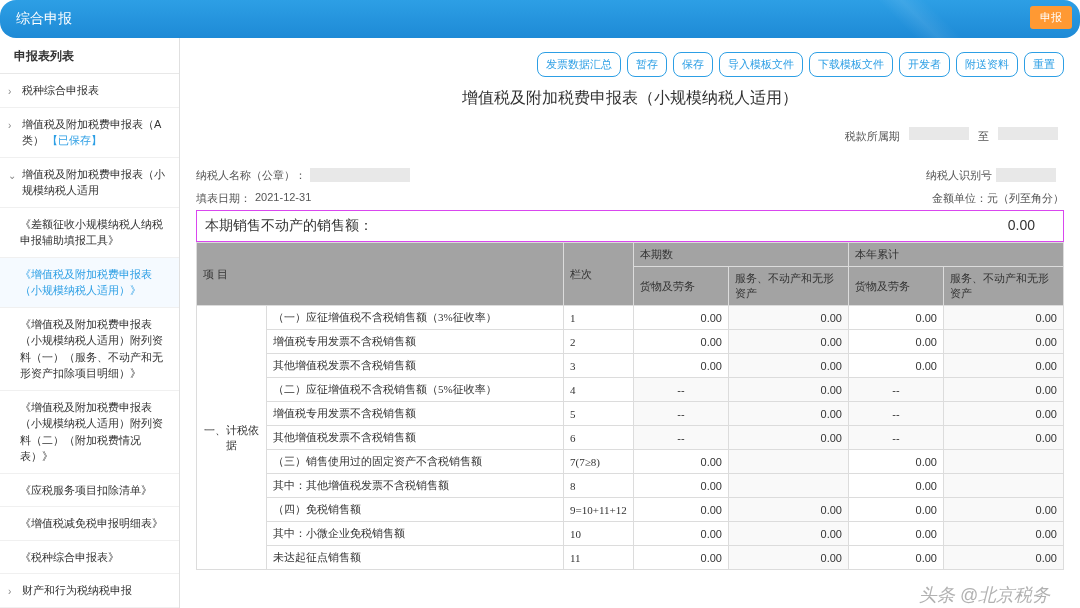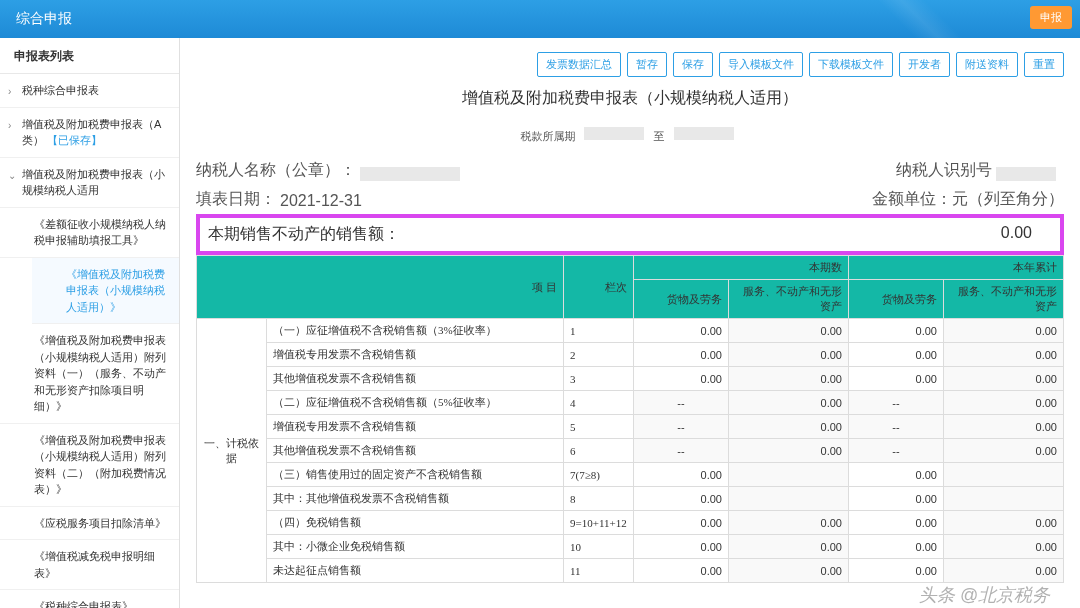--- a/index.html
+++ b/index.html
@@ -1,55 +1,55 @@
 <!DOCTYPE html>
 <html><head>
   <meta charset="utf-8">
   <style>
     * { box-sizing: border-box; margin: 0; padding: 0; }
     body { font-family: "Microsoft YaHei", Arial, sans-serif; font-size: 11px; color: #333; background: #fff; width: 1080px; height: 608px; overflow: hidden; position: relative; }
     
-    .header { height: 38px; background: linear-gradient(to bottom, #2d9fe5, #1e8ad6); color: #fff; display: flex; align-items: center; padding: 15px 16px; position: relative; }
+    .header { height: 38px; background: linear-gradient(to bottom, #2d9fe5, #1e8ad6); color: #fff; display: flex; align-items: center; padding: 15px 16px; position: relative; border-radius: 16px; }
     .header-title { font-size: 14px; font-weight: 400; }
     .header-bg { position: absolute; right: 60px; bottom: 0; width: 200px; height: 38px; opacity: 0.3; background: linear-gradient(45deg, transparent 40%, rgba(255,255,255,0.3) 50%, transparent 60%); }
     .declare-btn { position: absolute; right: 8px; top: 6px; background: #ff9933; color: #fff; padding: 4px 10px; border-radius: 3px; font-size: 11px; cursor: pointer; }
     
     .container { display: flex; height: calc(100% - 38px); }
     
     .sidebar { width: 180px; border-right: 1px solid #e0e0e0; overflow-y: auto; flex-shrink: 0; }
     .sidebar-title { padding: 10px 14px 8px; font-weight: bold; font-size: 12px; border-bottom: 1px solid #e8e8e8; }
     .tree-item { padding: 8px 10px 8px 22px; cursor: pointer; border-bottom: 1px solid #f0f0f0; line-height: 1.5; position: relative; }
     .tree-item.level1 { padding-left: 22px; }
-    .tree-item.level2 { padding-left: 34px; }
+    .tree-item.level2 { padding-left: 20px; }
     .tree-item .arrow { position: absolute; left: 8px; top: 10px; font-size: 10px; color: #888; }
-    .tree-item.active { color: #2d9fe5; background: #f5faff; margin-left: 32px; }
+    .tree-item.active { color: #2d9fe5; background: #f5faff; }
     .tree-item .saved { color: #2d9fe5; }
     
     .main { flex: 1; overflow: auto; padding: 0; position: relative; }
     
     .toolbar { position: absolute; top: 14px; right: 16px; display: flex; gap: 6px; }
-    .toolbar-btn { border: 1px solid #2d9fe5; color: #2d9fe5; background: #fff; padding: 4px 8px; font-size: 11px; cursor: pointer; border-radius: 2px; }
+    .toolbar-btn { border: 1px solid #2d9fe5; color: #2d9fe5; background: #fff; padding: 4px 8px; font-size: 11px; cursor: pointer; border-radius: 8px; }
     
     .content { padding: 50px 16px 16px 16px; }
     .form-title { text-align: center; font-size: 16px; color: #333; margin-bottom: 18px; }
     
-    .meta-row { display: flex; align-items: flex-end; padding: 4px 0; font-size: 16px; color: #555; }
+    .meta-row { display: flex; align-items: flex-start; padding: 4px 0; font-size: 11px; color: #555; }
     .meta-label { margin-right: 4px; }
     .meta-blank { display: inline-block; background: #e8e8e8; height: 14px; margin-right: 8px; }
     
-    .tax-period { text-align: center; margin-bottom: 12px; font-size: 11px; color: #555; }
+    .tax-period { text-align: right; margin-bottom: 20px; font-size: 11px; color: #555; }
     .tax-period .blank { display: inline-block; width: 60px; height: 13px; background: #e8e8e8; margin: 0 6px; }
     
-    .section-row { border: 4px solid #d946ef; padding: 6px 8px; display: flex; font-size: 16px; }
+    .section-row { border: 1px solid #d946ef; padding: 6px 8px; display: flex; font-size: 14px; }
     .section-label { min-width: 140px; }
     .section-value { flex: 1; text-align: right; padding-right: 20px; }
     
     table { border-collapse: collapse; width: 100%; font-size: 11px; }
     th, td { border: 1px solid #dcdcdc; padding: 4px 6px; height: 20px; }
-    th { background: #14b8a6; font-weight: normal; text-align: right; }
+    th { background: #a3a3a3; font-weight: normal; text-align: left; }
     td.num { text-align: right; background: #f9f9f9; }
     td.num-input { text-align: right; background: #fff; }
     td.label { text-align: left; font-family: Liberation Serif, serif; }
     .vmerge { writing-mode: horizontal-tb; text-align: center; }
     
     .watermark { position: absolute; right: 30px; bottom: 1px; font-size: 18px; color: rgba(100,100,100,0.5); font-style: italic; pointer-events: none; }
   </style>
 </head>
 <body>
 

